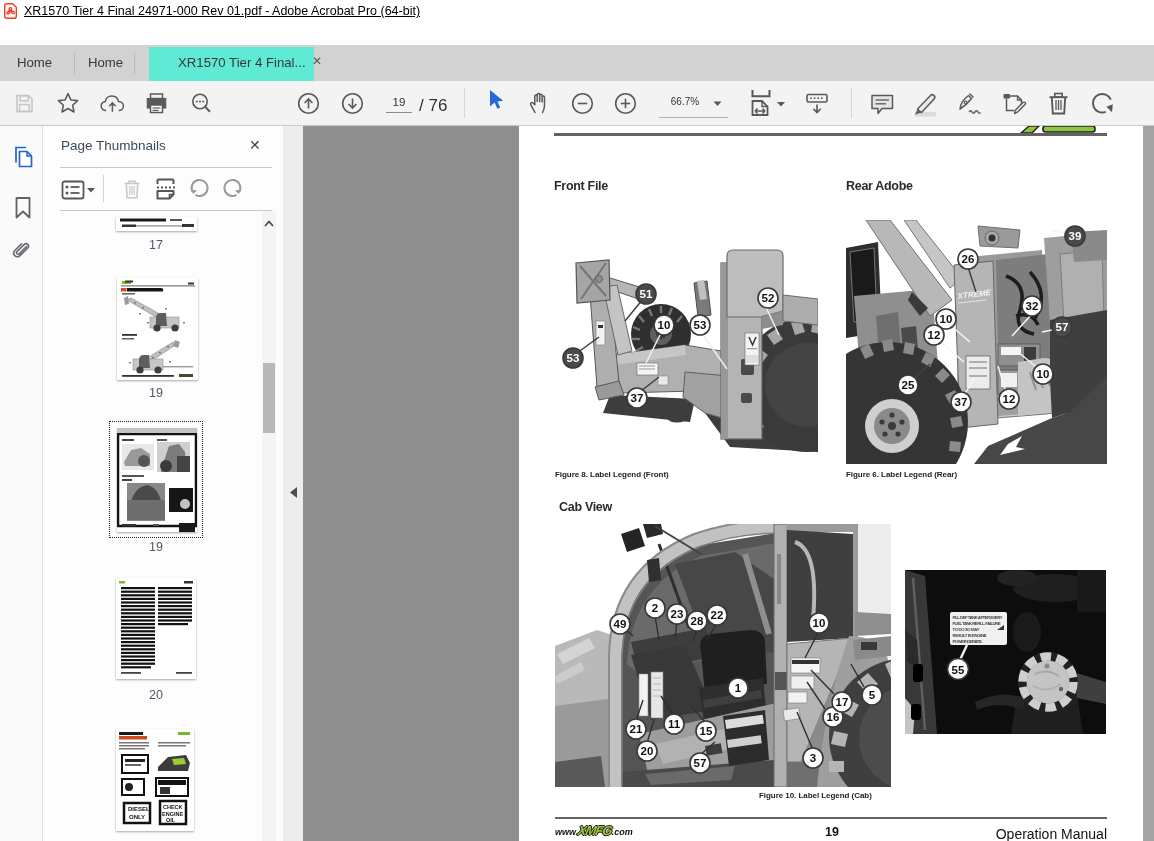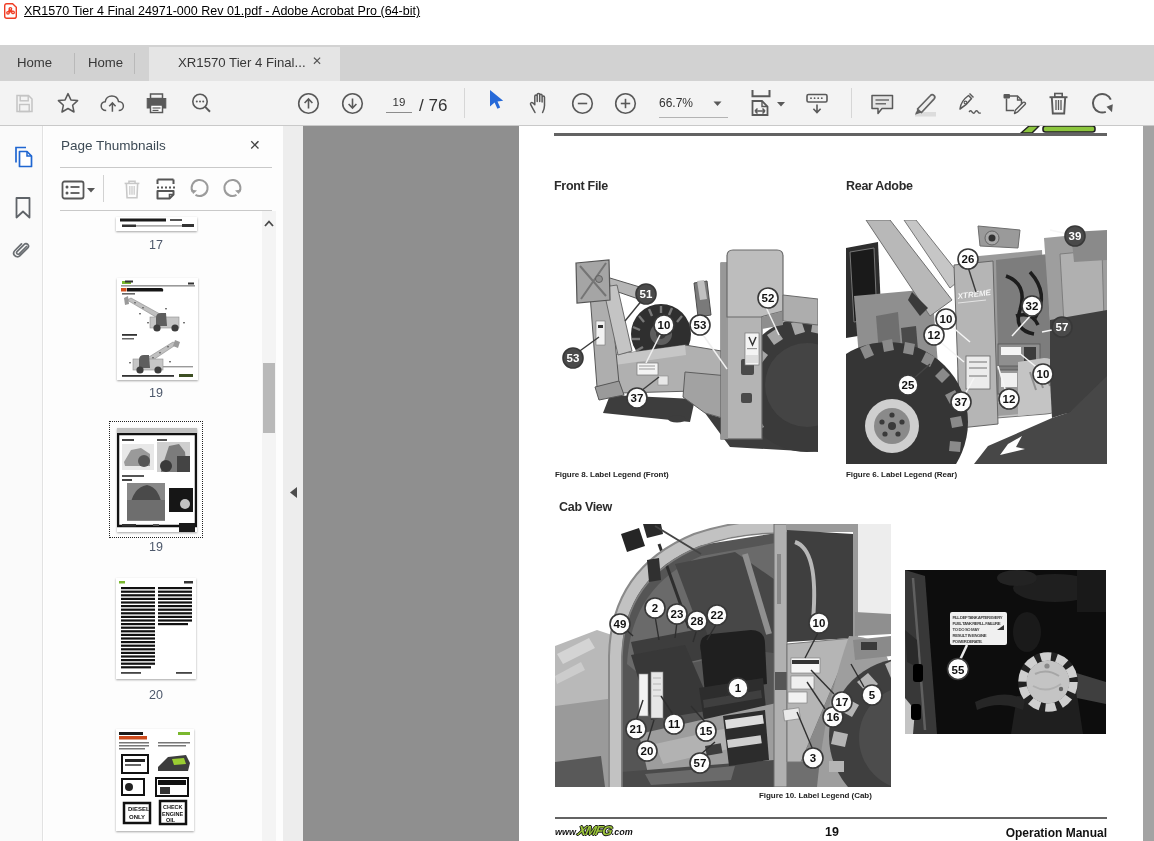--- a/index.html
+++ b/index.html
@@ -8,21 +8,21 @@
   .abs { position:absolute; }
   #app { position:relative; width:1154px; height:841px; }
   
   #titlebar { left:0; top:0; width:1154px; height:22px; background:#fff; }
   #titletext { left:24px; top:4px; font-size:12.5px; color:#000;text-decoration:underline; }
   #menubar { left:0; top:22px; width:1154px; height:23px; background:#fff; }
   .mitem { position:absolute; top:3px; font-size:12.8px; color:#1a1a1a; }
   #tabbar { left:0; top:45px; width:1154px; height:36px; background:#d2d2d2; }
   .tabsep { position:absolute; top:8px; width:1px; height:21px; background:#b9b9b9; }
   .tabtxt { position:absolute; top:10px; font-size:13.2px; color:#383838; }
-  #activetab { position:absolute; left:149px; top:2px; width:191px; height:34px; background:#e5e5e5;padding-left:44px; }
+  #activetab { position:absolute; left:149px; top:2px; width:165px; height:34px; background:#5eead4;padding-left:44px; }
   #tabclose { position:absolute; left:163px; top:7px; font-size:12px; color:#555; }
   #toolbar { left:0; top:81px; width:1154px; height:45px; background:#f3f3f3; border-bottom:1px solid #c9c9c9; }
   .tsep { position:absolute; top:7px; width:1px; height:30px; background:#d6d6d6; }
   
   #rail { left:0; top:126px; width:43px; height:715px; background:#fafafa; border-right:1px solid #e2e2e2; }
   #panel { left:44px; top:126px; width:239px; height:715px; background:#fdfdfd;padding-left:21px; }
   #panelhead { position:absolute; left:17px; top:12px; font-size:13.5px; color:#3d4a55; }
   #panelclose { position:absolute; left:205px; top:11px; font-size:14px; color:#444; }
   .phline { position:absolute; left:16px; width:212px; height:1px; background:#c9c9c9; }
   #divider { left:283px; top:126px; width:20px; height:715px; background:#ededed; }
@@ -132,21 +132,21 @@
       <circle cx="11.5" cy="11.5" r="9.8" fill="none" stroke="#595959" stroke-width="1.6"></circle>
       <line x1="6.8" y1="11.5" x2="16.2" y2="11.5" stroke="#595959" stroke-width="1.6"></line>
     </svg>
 
     <svg style="position:absolute;left:614px;top:11px" width="23" height="23" viewBox="0 0 23 23">
       <circle cx="11.5" cy="11.5" r="9.8" fill="none" stroke="#595959" stroke-width="1.6"></circle>
       <line x1="6.8" y1="11.5" x2="16.2" y2="11.5" stroke="#595959" stroke-width="1.6"></line>
       <line x1="11.5" y1="6.8" x2="11.5" y2="16.2" stroke="#595959" stroke-width="1.6"></line>
     </svg>
 
-    <span style="position:absolute;left:659px;top:15px;width:52px;text-align:left;font-size:12px;color:#333">66.7%</span>
+    <span style="position:absolute;left:659px;top:15px;width:52px;text-align:center;font-size:10px;color:#333">66.7%</span>
     <span style="position:absolute;left:659px;top:36px;width:69px;height:1px;background:#b3b3b3"></span>
     <svg style="position:absolute;left:712px;top:19px" width="11" height="8" viewBox="0 0 11 8">
         <path d="M1.5 1.5 L5.5 6 L9.5 1.5 Z" fill="#595959"></path>
       </svg>
 
     <svg style="position:absolute;left:751px;top:9px" width="20" height="26" viewBox="0 0 20 26">
       <path d="M1.5 0 V6.2 H18.5 V0" fill="none" stroke="#595959" stroke-width="2"></path>
       <path d="M1.5 11 H11 L16.5 16.5 V25 H1.5 Z" fill="none" stroke="#595959" stroke-width="1.8"></path>
       <path d="M11 11 V16.5 H16.5" fill="none" stroke="#595959" stroke-width="1.4"></path>
       <path d="M4 21 H14 M4 21 l2.5 -2.5 M4 21 l2.5 2.5 M14 21 l-2.5 -2.5 M14 21 l-2.5 2.5" fill="none" stroke="#595959" stroke-width="1.5"></path>
@@ -460,21 +460,21 @@
     <div class="h1" style="left:35px;top:53px">Front File</div>
     <div class="h1" style="left:327px;top:53px">Rear Adobe</div>
     <div class="cap" style="left:36px;top:344px">Figure 8. Label Legend (Front)</div>
     <div class="cap" style="left:327px;top:344px">Figure 6. Label Legend (Rear)</div>
     <div class="h1" style="left:40px;top:374px">Cab View</div>
     <div class="cap" style="left:240px;top:665px">Figure 10. Label Legend (Cab)</div>
 
     <div style="position:absolute;left:36px;top:691px;width:552px;height:2px;background:#636363"></div>
     <div style="position:absolute;left:36px;top:697px;font-size:9px;font-weight:bold;font-style:italic;color:#111">www.<span style="display:inline-block;transform:skewX(-12deg);font-size:13px;color:#9dc63b;text-shadow:-1px 0 #1a1a1a,1px 0 #1a1a1a,0 1px #1a1a1a,0 -1px #1a1a1a;letter-spacing:-1px">XMFG</span>.com</div>
     <div style="position:absolute;left:306px;top:699px;font-size:12.5px;font-weight:bold;color:#111">19</div>
-    <div style="position:absolute;left:388px;top:700px;width:200px;text-align:right;font-size:12px;font-weight:bold;color:#111">Operation Manual</div>
+    <div style="position:absolute;left:388px;top:700px;width:200px;text-align:right;font-size:14px;font-weight:normal;color:#111">Operation Manual</div>
 
     <svg id="frontph" style="position:absolute;left:36px;top:91px" width="263" height="235" viewBox="0 0 263 235">
 
       <path d="M55 178 L140 182 L135 205 L48 196 Z" fill="#3d3d3d"></path>
       <path d="M150 196 L210 214 L263 224 L263 235 L175 230 Z" fill="#3d3d3d"></path>
       <ellipse cx="122" cy="202" rx="9" ry="3.5" fill="#3d3d3d"></ellipse>
 
       <circle cx="106" cy="117" r="30" fill="#2f2f2f"></circle>
       <g stroke="#787878" stroke-width="2.4">
         <line x1="106" y1="89" x2="106" y2="96"></line>

